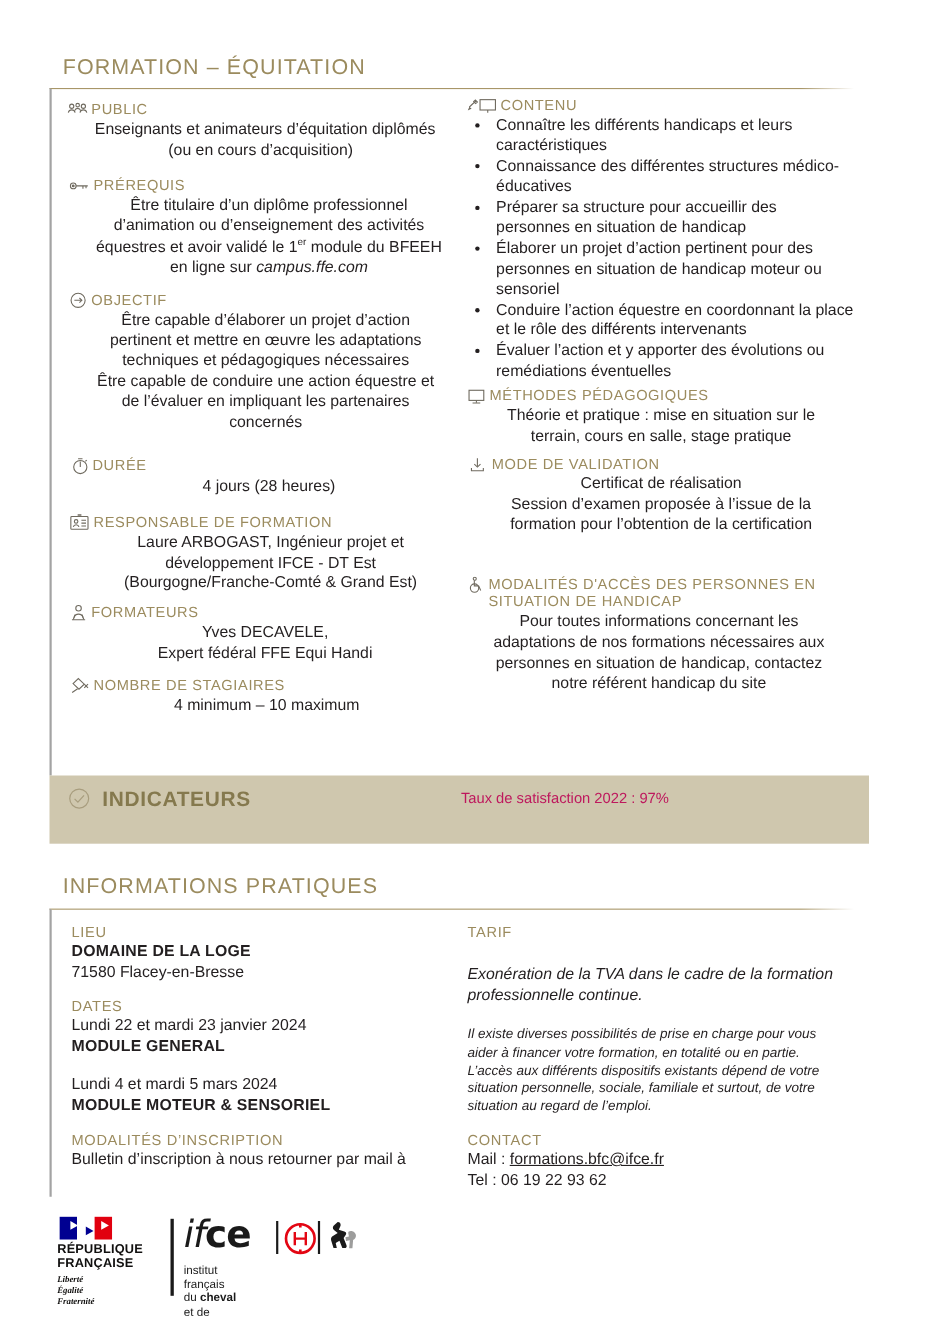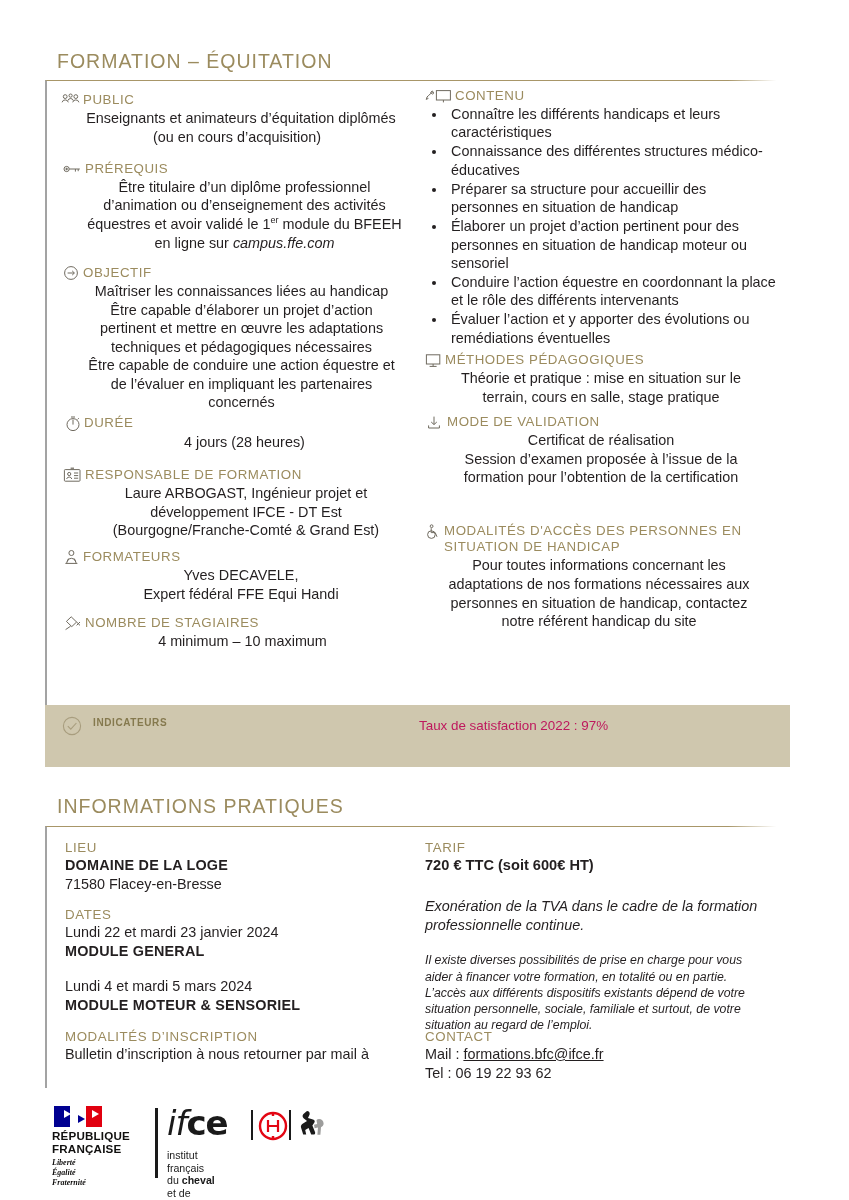--- a/index.html
+++ b/index.html
@@ -130,21 +130,21 @@
     left: 45px;
     top: 705px;
     width: 745px;
     height: 62px;
     background: #cfc7ae;
   }
   #indicateurs-label {
     position: absolute;
     left: 48px;
     top: 12px;
-    font-size: 10px;
+    font-size: 19px;
     font-weight: bold;
     letter-spacing: 0.6px;
     color: #85794e;
   }
   #indicateurs-icon {
     position: absolute;
     left: 16px;
     top: 10px;
   }
   #indicateurs-value {
@@ -287,21 +287,20 @@
           <span class="ico">
             <svg width="17" height="16" viewBox="0 0 17 16" fill="none" stroke="#6f6a5f" stroke-width="1">
               <circle cx="8" cy="8" r="6.4"></circle>
                 <path d="M4.6 8h6.6"></path>
                 <path d="M9.2 5.9 11.4 8 9.2 10.1"></path>
             </svg>
           </span>
           <span>OBJECTIF</span>
         </div>
         <div class="field-body" style="margin-left:-3px;">
-          <div>Maîtriser les connaissances liées au handicap</div>
           <div>Être capable d’élaborer un projet d’action</div>
           <div>pertinent et mettre en œuvre les adaptations</div>
           <div>techniques et pédagogiques nécessaires</div>
           <div>Être capable de conduire une action équestre et</div>
           <div>de l’évaluer en impliquant les partenaires</div>
           <div>concernés</div>
         </div>
       </div>
 
       <div class="field" style="top:334px;left:4px;width:360px;">
@@ -499,21 +498,20 @@
           <div>Bulletin d’inscription à nous retourner par mail à</div>
         </div>
       </div>
 
     </div>
 
     <div class="col col-right">
 
       <div class="ip-field" style="top:13px;left:0;width:350px;">
         <div class="ip-head">TARIF</div>
-        <div class="ip-body strong" style="font-size:14.6px;">720 € TTC (soit 600€ HT)</div>
         <div class="ip-body" style="margin-top:22px;font-style:italic;">
           <div>Exonération de la TVA dans le cadre de la formation</div>
           <div>professionnelle continue.</div>
         </div>
         <div class="ip-note" style="margin-top:18px;">
           <div>Il existe diverses possibilités de prise en charge pour vous</div>
           <div>aider à financer votre formation, en totalité ou en partie.</div>
           <div>L’accès aux différents dispositifs existants dépend de votre</div>
           <div>situation personnelle, sociale, familiale et surtout, de votre</div>
           <div>situation au regard de l’emploi.</div>

